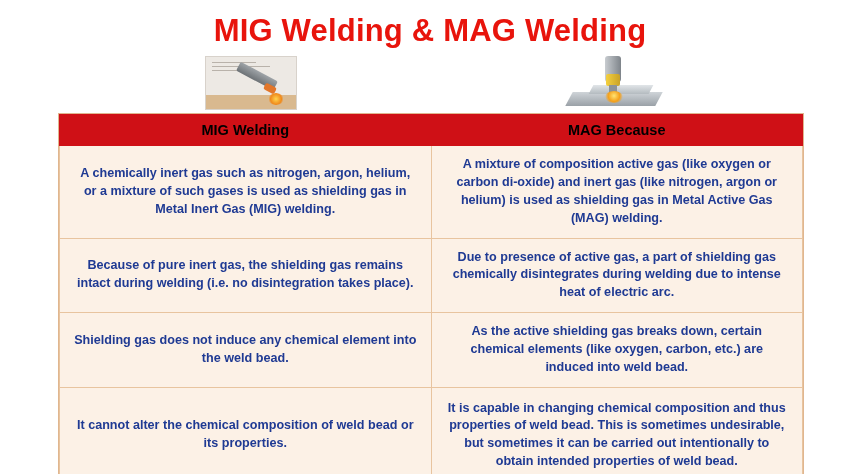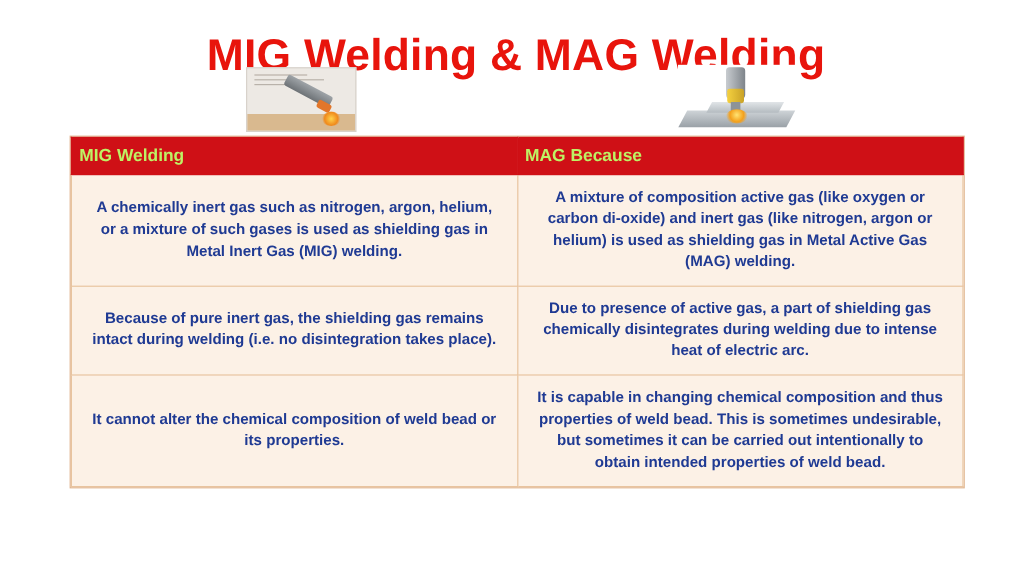--- a/index.html
+++ b/index.html
@@ -17,26 +17,26 @@
   }
 
   
   .title-block {
     position: absolute;
     left: 0; top: 14px;
     width: 860px;
     text-align: center;
   }
   .main-title {
-    font-size: 37px;
+    font-size: 31px;
     font-weight: bold;
     color: #e8140c;
     letter-spacing: 0.2px;
     line-height: 1.1;
-    margin: 12px;
+    margin: 0;
   }
   .sub-title {
     font-size: 21px;
     font-weight: bold;
     color: #e8140c;
     margin: 6px 0 0 0;
     line-height: 1.1;
   }
 
   
@@ -145,26 +145,26 @@
   .table {
     position: absolute;
     left: 58px; top: 113px;
     width: 746px;
     border: 1px solid #e0b68f;
     border-collapse: collapse;
   }
   table { border-collapse: collapse; width: 100%; }
   thead th {
     background: #cf1016;
-    color: #bef264;
+    color: #000000;
     font-size: 14.5px;
     font-weight: bold;
     padding: 7px 6px;
     border: 1px solid #cf1016;
-    text-align: left;
+    text-align: center;
   }
   tbody td {
     background: #fcf1e6;
     color: #1f3a93;
     font-size: 12.6px;
     font-weight: bold;
     line-height: 1.42;
     text-align: center;
     padding: 10px 14px;
     border: 1px solid #e8c49f;
@@ -219,20 +219,24 @@
       <tbody>
         <tr>
           <td class="col-left">A chemically inert gas such as nitrogen, argon, helium, or a mixture of such gases is used as shielding gas in Metal Inert Gas (MIG) welding.</td>
           <td class="col-right">A mixture of composition active gas (like oxygen or carbon di-oxide) and inert gas (like nitrogen, argon or helium) is used as shielding gas in Metal Active Gas (MAG) welding.</td>
         </tr>
         <tr>
           <td class="col-left">Because of pure inert gas, the shielding gas remains intact during welding (i.e. no disintegration takes place).</td>
           <td class="col-right">Due to presence of active gas, a part of shielding gas chemically disintegrates during welding due to intense heat of electric arc.</td>
         </tr>
         <tr>
+          <td class="col-left">Shielding gas does not induce any chemical element into the weld bead.</td>
+          <td class="col-right">As the active shielding gas breaks down, certain chemical elements (like oxygen, carbon, etc.) are induced into weld bead.</td>
+        </tr>
+        <tr>
           <td class="col-left">It cannot alter the chemical composition of weld bead or its properties.</td>
           <td class="col-right">It is capable in changing chemical composition and thus properties of weld bead. This is sometimes undesirable, but sometimes it can be carried out intentionally to obtain intended properties of weld bead.</td>
         </tr>
       </tbody>
     </table>
   </div>
 
 </div>
 
 </body></html>

